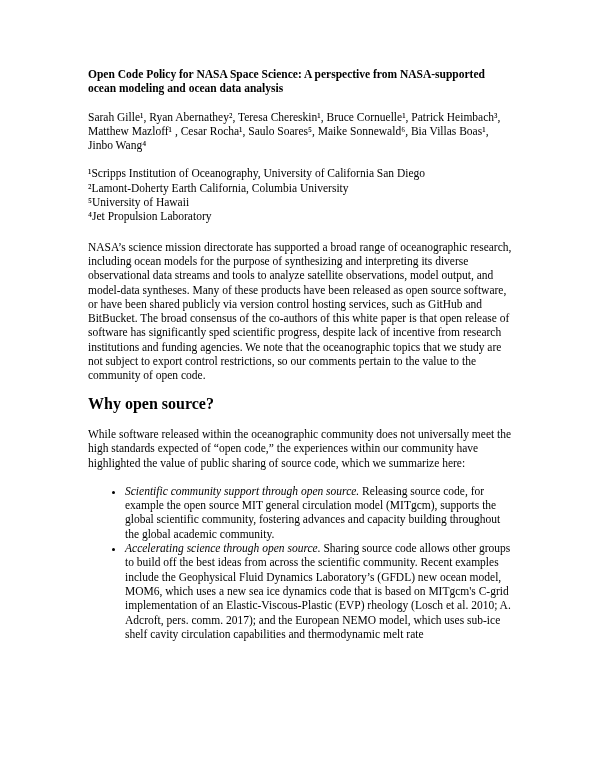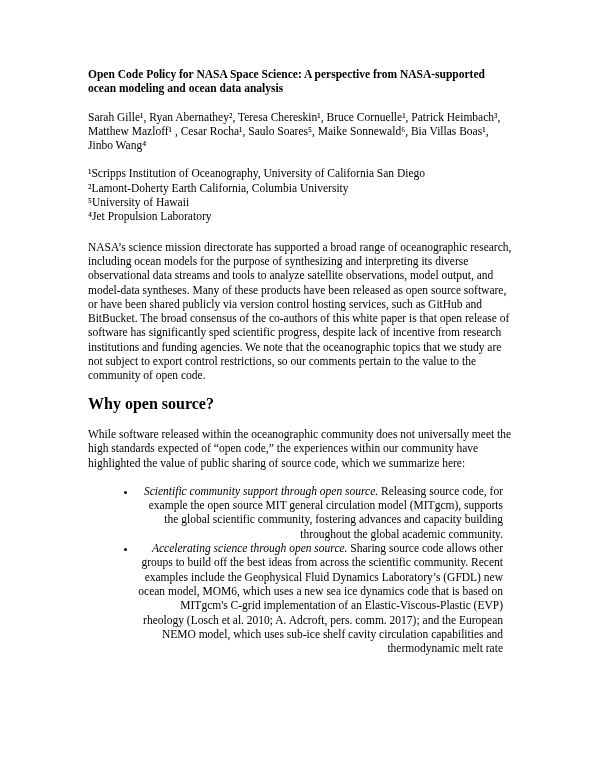--- a/index.html
+++ b/index.html
@@ -43,24 +43,23 @@
   .para {
     margin: 16px 0 14px 0;
   }
   .section-heading {
     font-size: 16px;
     line-height: 14.3px;
     font-weight: bold;
     margin: 0 0 14px 0;
   }
   ul.bullets {
-    margin: 12px;
+    margin: 0;
     padding: 0 0 0 37px;
     list-style-type: disc;
-    text-align: right;
   }
   ul.bullets li {
     margin: 0;
     padding: 0;
   }
   .lead {
     font-style: italic;
   }
 </style>
 </head>

